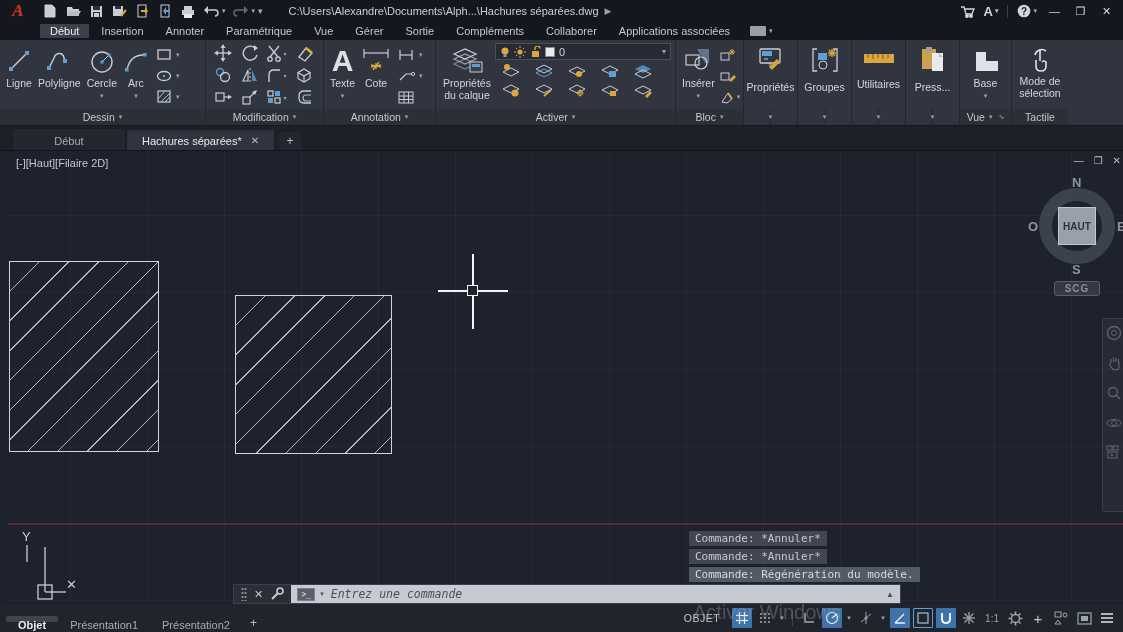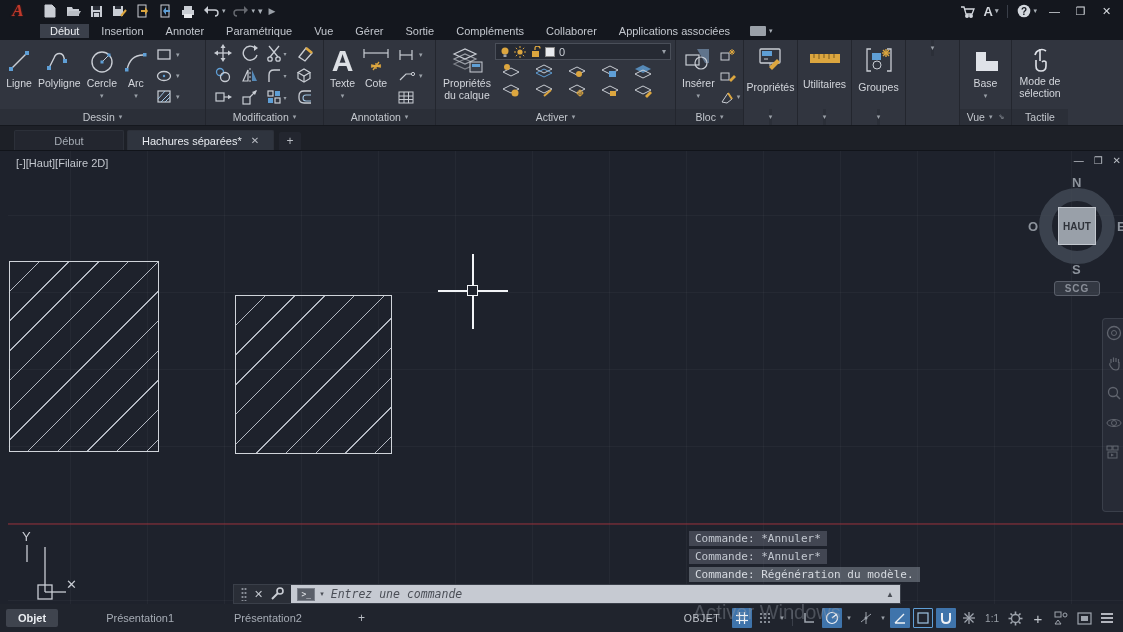--- a/index.html
+++ b/index.html
@@ -92,21 +92,21 @@
   .dock-x{color:#c3c7ce;font-size:11px;}
   .dock-field{flex:1;background:#c6cad2;display:flex;align-items:center;gap:5px;padding:0 6px;}
   .cmdchip{width:18px;height:13px;background:#5a5f69;border:1px solid #7a7f89;color:#e8eaee;font-size:8px;font-family:"DejaVu Sans Mono",monospace;display:flex;align-items:center;justify-content:center;}
   .cmdcaret{font-size:7px;color:#4a4e56;}
   .dock-field input{flex:1;border:none;background:transparent;outline:none;font-family:"DejaVu Sans Mono",monospace;font-style:italic;font-size:11.5px;color:#3a3e46;}
   .dock-field input::placeholder{color:#4b4f57;}
   
   .ucs{position:absolute;left:0px;top:370px;width:90px;height:80px;color:#c9cdd4;}
 
   
-  .statusbar{position:absolute;left:0;top:604px;width:100%;height:28px;background:#20242d;display:flex;align-items:center;padding:0 6px;gap:36px;}
+  .statusbar{position:absolute;left:0;top:604px;width:100%;height:28px;background:#20242d;display:flex;padding:12px 6px;}
   .stab{padding:3px 12px;font-size:11px;color:#a6acb5;border-radius:2px;}
   .stab.active{background:#3f444e;color:#eceff3;font-weight:bold;}
   .splus{color:#b9bdc4;font-size:12px;padding:0 8px;}
   .sright{margin-left:auto;display:flex;align-items:center;gap:3px;}
   .slabel{font-size:10.5px;color:#c3c7ce;letter-spacing:.5px;margin-right:4px;border:1px solid transparent;padding:2px 4px;}
   .sbtn{width:20px;height:20px;display:flex;align-items:center;justify-content:center;border-radius:1px;}
   .sbtn.on{background:#3f74ab;}
   .sbtn.outline{border:1px solid #5f9fd6;}
   .sdrop{font-size:7px;color:#9aa0a8;width:8px;text-align:center;}
   .ssep{width:1px;height:16px;background:#3a3f49;margin:0 3px;}
@@ -185,20 +185,21 @@
       <span class="qdrop">▾</span>
       <span class="qbtn" style="opacity:.45">
           <svg width="15" height="12">
             <path d="M12 5 H4 Q1 5 1 8 Q1 11 4 11" fill="none" stroke="#c9cdd4" stroke-width="1.4"></path>
             <polygon points="11,1 11,9 15,5" fill="#c9cdd4"></polygon>
           </svg>
         </span>
       <span class="qdrop">▾</span>
       <span class="qdrop" style="font-size:9px">▾</span>
     </div>
+    <div class="doc-path"><span>C:\Users\Alexandre\Documents\Alph...\Hachures séparées.dwg</span></div>
     <span class="path-arrow">▶</span>
     <div class="tb-right">
       <span class="tbi">
           <svg width="15" height="13">
             <g stroke="#d3d7dd" fill="none" stroke-width="1.3">
               <path d="M1 2 H4 L6 9 H12 L14 4 H5"></path>
               <circle cx="7" cy="11" r="1.3" fill="#d3d7dd"></circle>
               <circle cx="11" cy="11" r="1.3" fill="#d3d7dd"></circle>
             </g>
           </svg>
@@ -631,39 +632,20 @@
     <div class="panel collapsed" style="width:54px">
       <div class="pc">
         <span style="margin-top:4px"><svg width="30" height="26">
               <rect x="4" y="2" width="20" height="14" rx="1" fill="none" stroke="#c9cdd4" stroke-width="1.3"></rect>
               <rect x="6" y="4" width="10" height="5" fill="#5f9fd6"></rect>
               <line x1="8" y1="12" x2="12" y2="12" stroke="#c9cdd4"></line>
               <line x1="14" y1="16" x2="14" y2="19" stroke="#c9cdd4"></line>
               <polygon points="16,24 24,16 27,19 19,27" fill="#dca63f" transform="translate(-3,-4)"></polygon>
             </svg></span>
         <span class="clabel">Propriétés</span>
-      </div>
-      <div class="pf">
-          <span class="fv">▾</span>
-        </div>
-    </div>
-
-    <div class="panel collapsed" style="width:54px">
-      <div class="pc">
-        <span style="margin-top:7px"><svg width="34" height="20">
-              <rect x="2" y="4" width="30" height="9" fill="#dca63f"></rect>
-              <g stroke="#7a5a1e">
-                <line x1="6" y1="4" x2="6" y2="8"></line>
-                <line x1="11" y1="4" x2="11" y2="9"></line>
-                <line x1="16" y1="4" x2="16" y2="8"></line>
-                <line x1="21" y1="4" x2="21" y2="9"></line>
-                <line x1="26" y1="4" x2="26" y2="8"></line>
-              </g>
-            </svg></span>
-        <span class="clabel">Utilitaires</span>
       </div>
       <div class="pf">
           <span class="fv">▾</span>
         </div>
     </div>
 
     <div class="panel collapsed" style="width:54px">
       <div class="pc">
         <span style="margin-top:4px"><svg width="32" height="26">
               <g stroke="#c9cdd4" fill="none" stroke-width="1.3">
@@ -680,20 +662,48 @@
               </g>
             </svg></span>
         <span class="clabel">Groupes</span>
       </div>
       <div class="pf">
           <span class="fv">▾</span>
         </div>
     </div>
 
     <div class="panel collapsed" style="width:54px">
+      <div class="pc">
+        <span style="margin-top:7px"><svg width="34" height="20">
+              <rect x="2" y="4" width="30" height="9" fill="#dca63f"></rect>
+              <g stroke="#7a5a1e">
+                <line x1="6" y1="4" x2="6" y2="8"></line>
+                <line x1="11" y1="4" x2="11" y2="9"></line>
+                <line x1="16" y1="4" x2="16" y2="8"></line>
+                <line x1="21" y1="4" x2="21" y2="9"></line>
+                <line x1="26" y1="4" x2="26" y2="8"></line>
+              </g>
+            </svg></span>
+        <span class="clabel">Utilitaires</span>
+      </div>
+      <div class="pf">
+          <span class="fv">▾</span>
+        </div>
+    </div>
+
+    <div class="panel collapsed" style="width:54px">
+      <div class="pc">
+        <span style="margin-top:3px"><svg width="28" height="27">
+              <rect x="3" y="3" width="14" height="20" fill="#caa24e"></rect>
+              <rect x="7" y="1" width="6" height="4" fill="#9aa0a8"></rect>
+              <polygon points="13,7 24,7 24,25 13,25" fill="#e8eaee"></polygon>
+              <polygon points="20,7 24,11 20,11" fill="#b9bdc4"></polygon>
+            </svg></span>
+        <span class="clabel">Press...</span>
+      </div>
       <div class="pf">
           <span class="fv">▾</span>
         </div>
     </div>
 
     <div class="panel" style="width:52px">
       <div class="pc" style="justify-content:center">
         <div class="bigbtn">
           <span class="bicon">
               <svg width="30" height="26">

